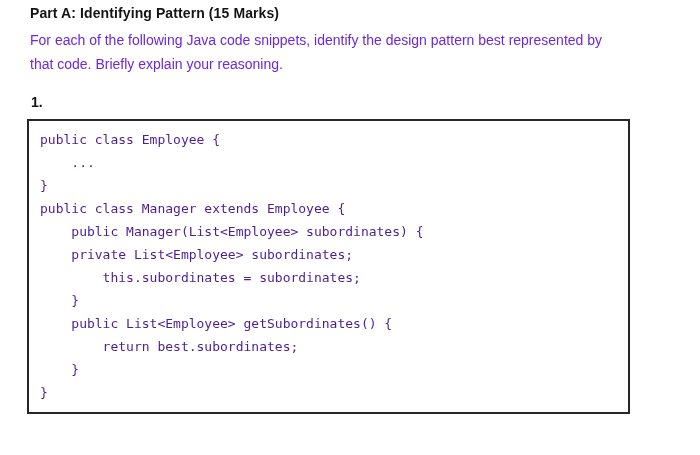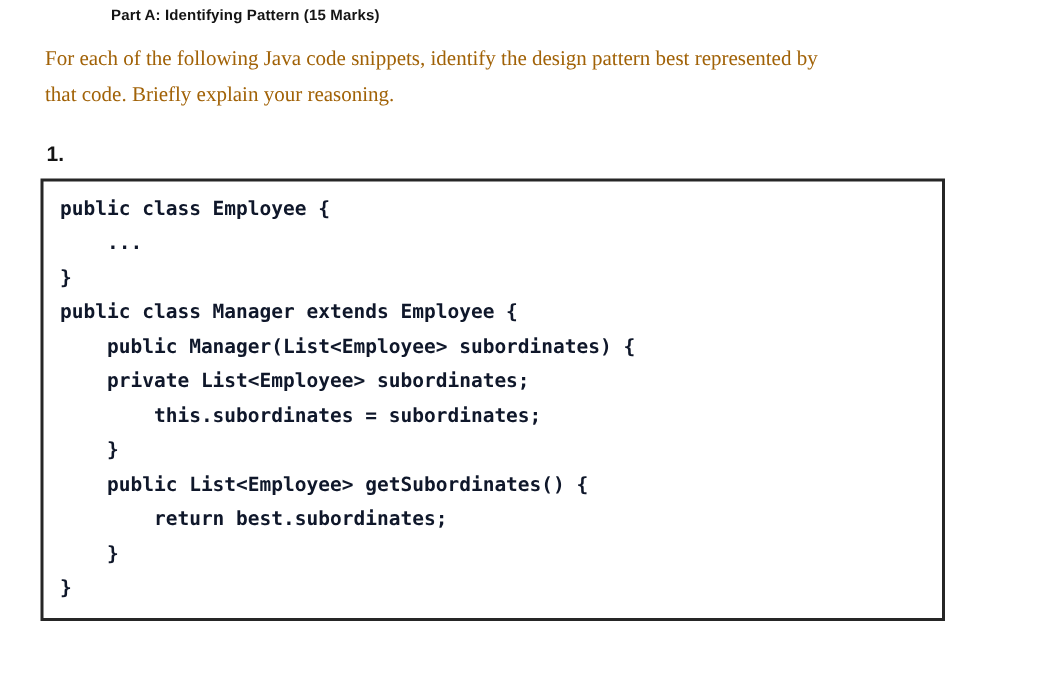--- a/index.html
+++ b/index.html
@@ -12,34 +12,32 @@
     width: 700px;
     height: 455px;
     background: #ffffff;
     font-family: "Liberation Sans", sans-serif;
     overflow: hidden;
   }
   .heading {
     position: absolute;
     left: 30px;
     top: 5px;
-    font-size: 10px;
+    font-size: 14px;
     font-weight: bold;
     color: #141414;
     letter-spacing: 0.1px;
-    margin-left: 44px;
   }
   .intro {
     position: absolute;
     left: 30px;
     top: 28px;
     font-size: 14px;
-    color: #a16207;
+    color: #6d28d9;
     line-height: 24px;
-    font-family: Liberation Serif, serif;
   }
   .intro .intro-line {
     white-space: pre;
   }
   .question-number {
     position: absolute;
     left: 31px;
     top: 94px;
     font-size: 14px;
     font-weight: bold;
@@ -52,22 +50,21 @@
     width: 577px;
     border: 2px solid #262626;
     background: #ffffff;
     padding: 7px 11px 8px 11px;
   }
   .code-line {
     font-family: "DejaVu Sans Mono", "Liberation Mono", monospace;
     font-size: 13px;
     line-height: 23px;
     white-space: pre;
-    color: #0f172a;
-    font-weight: bold;
+    color: #4c1d95;
   }
 </style>
 </head>
 <body>
 
 <div class="page">
 
   <div class="heading">Part A: Identifying Pattern (15 Marks)</div>
 
   <div class="intro">

